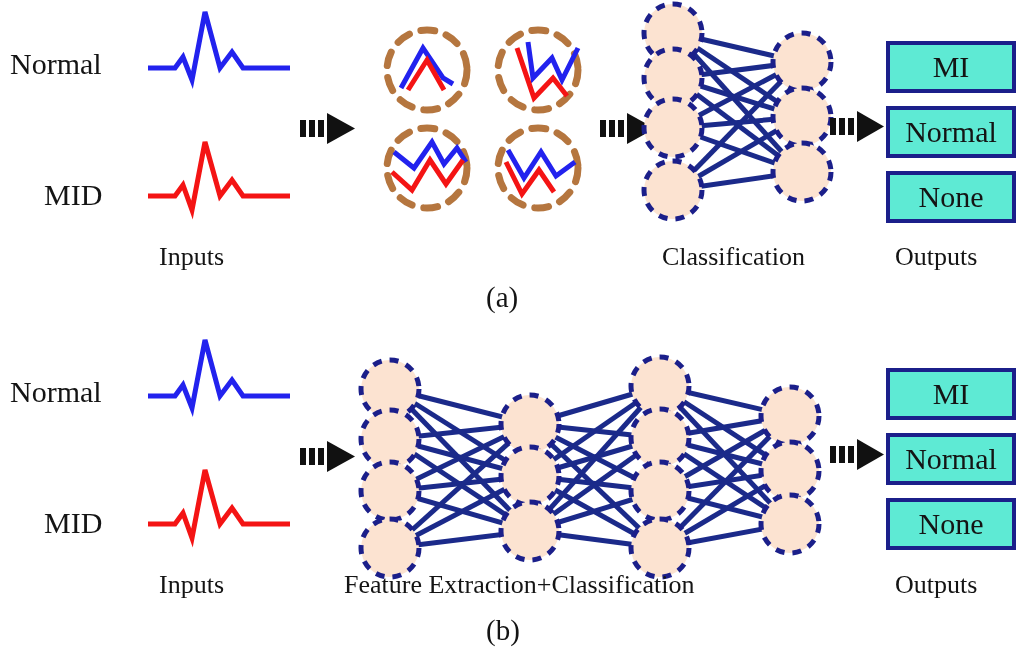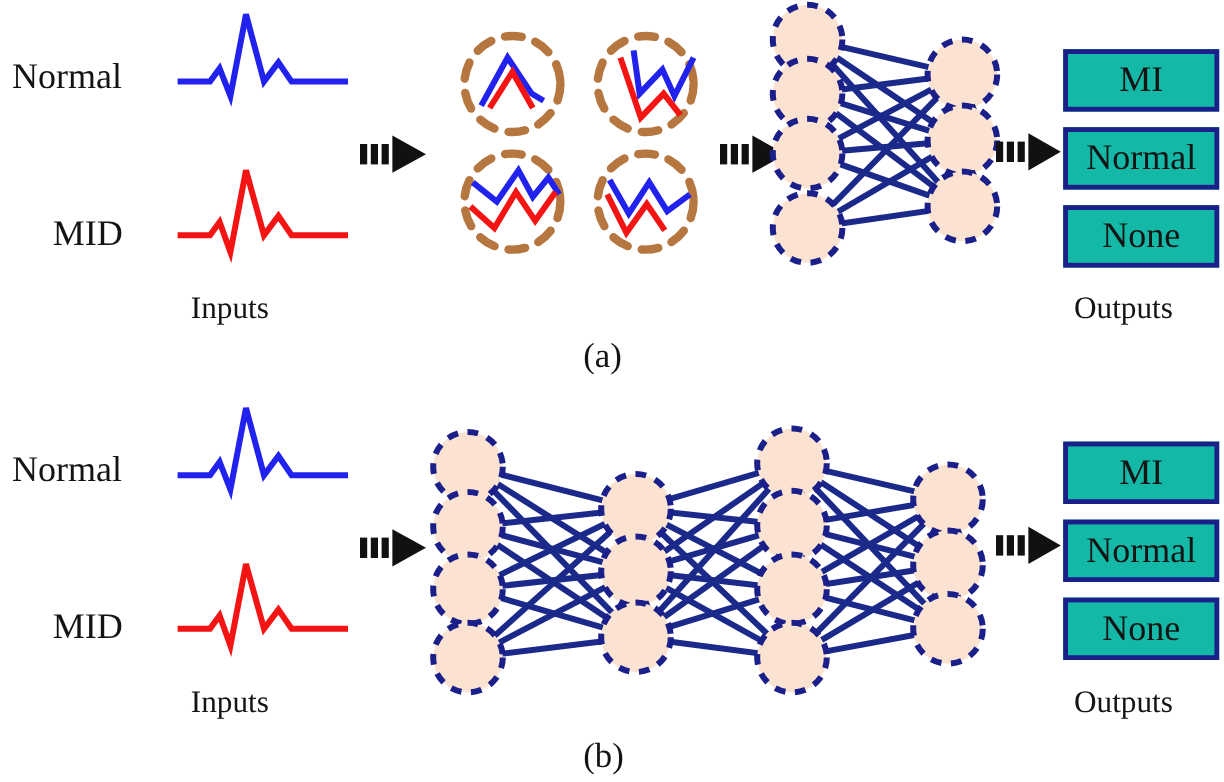--- a/index.html
+++ b/index.html
@@ -18,21 +18,21 @@
     color:#141414;
   }
   .sig-label{font-size:30px;}
   .stage-label{font-size:26px;}
   .panel-letter{font-size:29px;}
 
   svg{position:absolute;left:0;top:0;overflow:visible;}
 
   .outbox{
     position:absolute;
-    background:#14b8a6;
+    background:#5eead4;
     border:4px solid #1B1F8A;
     box-sizing:border-box;
     display:flex;align-items:center;justify-content:center;
     font-size:30px;color:#141414;
     font-family:"Liberation Serif","DejaVu Serif",serif;
     line-height:1;
   }
 </style>
 </head>
 <body>
@@ -118,20 +118,21 @@
       <rect x="848" y="118" width="6" height="17"></rect>
       <path d="M857,111 L857,142 L884,126.5 Z"></path>
     </g>
   </svg>
 
   <div class="outbox" style="left:886px;top:41px;width:130px;height:52px;">MI</div>
   <div class="outbox" style="left:886px;top:106px;width:130px;height:52px;">Normal</div>
   <div class="outbox" style="left:886px;top:171px;width:130px;height:52px;">None</div>
 
   <div class="lbl stage-label" style="left:159px;top:242px;">Inputs</div>
+  <div class="lbl stage-label" style="left:662px;top:242px;">Classification</div>
   <div class="lbl stage-label" style="left:895px;top:242px;">Outputs</div>
 
   <div class="lbl panel-letter" style="left:486px;top:281px;">(a)</div>
 </div>
 
 <div class="panel" id="panel-b">
 
   <div class="lbl sig-label" style="left:10px;top:49px;">Normal</div>
 
   <div class="lbl sig-label" style="left:44px;top:180px;">MID</div>
@@ -217,16 +218,17 @@
       <rect x="848" y="120" width="6" height="17"></rect>
       <path d="M857,113 L857,144 L884,128.5 Z"></path>
     </g>
   </svg>
 
   <div class="outbox" style="left:886px;top:42px;width:130px;height:52px;">MI</div>
   <div class="outbox" style="left:886px;top:107px;width:130px;height:52px;">Normal</div>
   <div class="outbox" style="left:886px;top:172px;width:130px;height:52px;">None</div>
 
   <div class="lbl stage-label" style="left:159px;top:244px;">Inputs</div>
+  <div class="lbl stage-label" style="left:344px;top:244px;">Feature Extraction+Classification</div>
   <div class="lbl stage-label" style="left:895px;top:244px;">Outputs</div>
 
   <div class="lbl panel-letter" style="left:486px;top:288px;">(b)</div>
 </div>
 
 </body></html>

